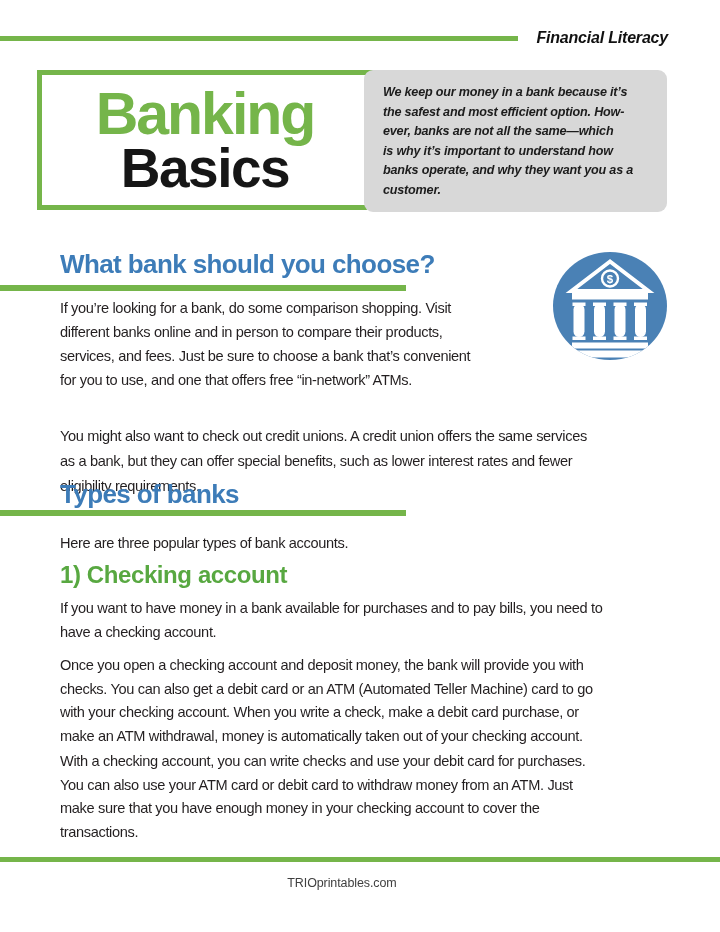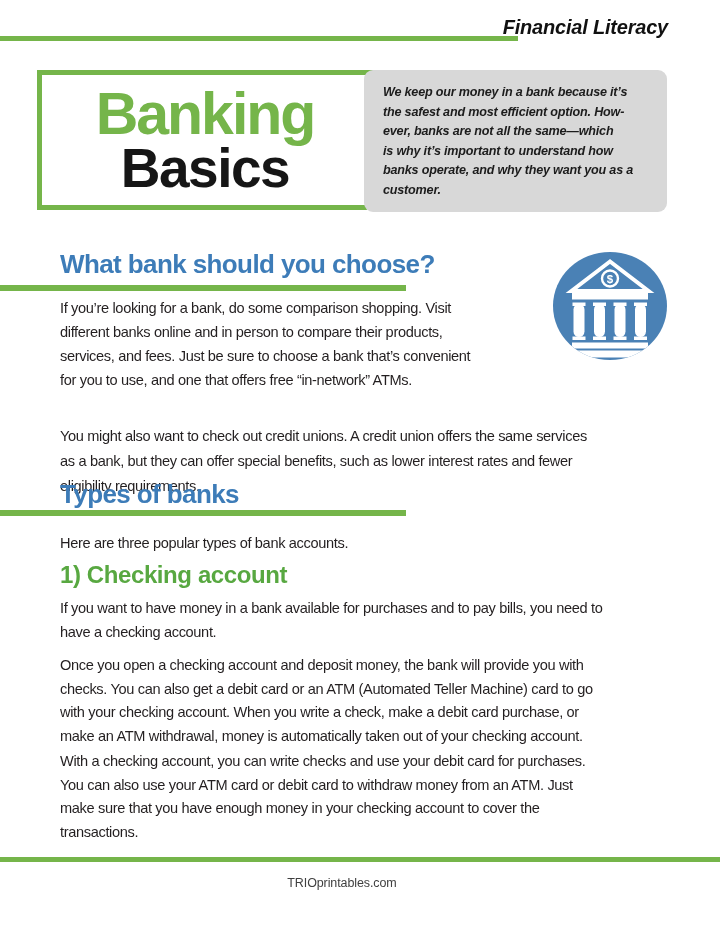--- a/index.html
+++ b/index.html
@@ -20,22 +20,22 @@
     color:var(--body_text);
     overflow:hidden;
   }
   .rule{position:absolute;background:var(--green);}
   .rule-top{left:0;top:36px;width:518px;height:5px;}
   .rule-h1{left:0;top:285px;width:406px;height:5.5px;}
   .rule-h2{left:0;top:510px;width:406px;height:5.5px;}
   .rule-footer{left:0;top:857px;width:720px;height:4.5px;}
 
   .fin-lit{
-    position:absolute;top:16px;right:52px;
-    font-size:20px;font-weight:bold;font-style:italic;
+    position:absolute;top:29px;right:52px;
+    font-size:16px;font-weight:bold;font-style:italic;
     color:#111;letter-spacing:-0.2px;
   }
 
   .logo-box{
     position:absolute;left:37px;top:70px;width:336px;height:140px;
     border:5px solid var(--green);background:#fff;
     display:flex;flex-direction:column;align-items:center;justify-content:center;
   }
   .logo-top{
     font-size:59px;font-weight:bold;color:var(--green);

